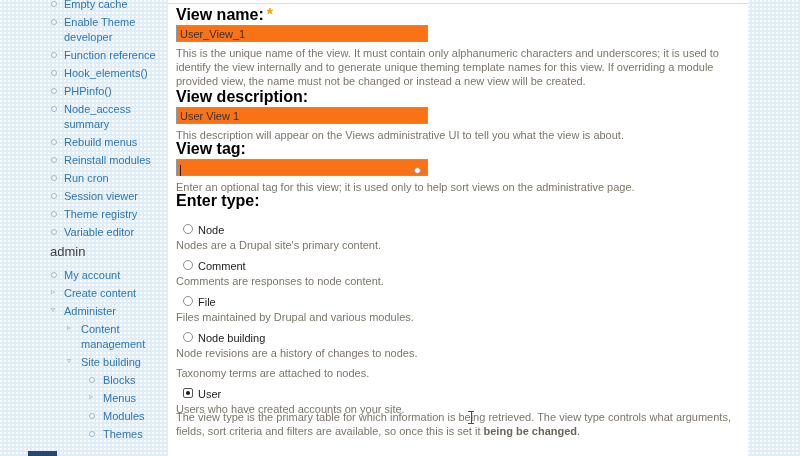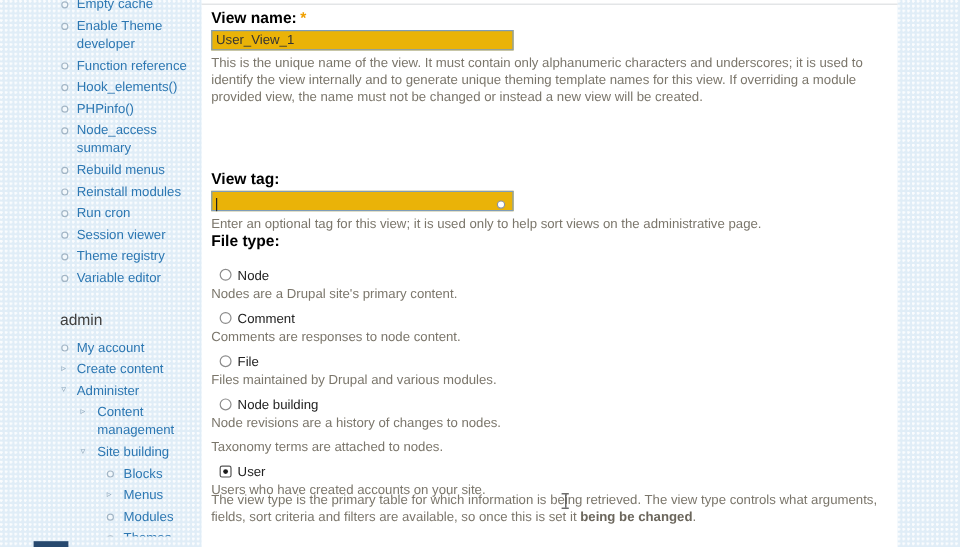--- a/index.html
+++ b/index.html
@@ -19,30 +19,30 @@
   .sb-item { position:relative; line-height:15px; margin-bottom:3px; font-size:11px; }
   .sb-item a, .sb-label { color:#2c77b2; text-decoration:none; cursor:pointer; display:inline-block; }
   .lv1 { padding-left:64px; } .lv1 .mk { left:51px; }
   .lv2 { padding-left:81px; } .lv2 .mk { left:67px; }
   .lv3 { padding-left:103px; } .lv3 .mk { left:89px; }
   .lv1 .sb-label { max-width:100px; }
   .lv2 .sb-label { max-width:86px; }
   .mk { position:absolute; top:4px; }
   .mk-circle { width:6px; height:6px; border:1px solid #a3b6c6; border-radius:50%; background:#f2f8fc; }
   .mk-tri { font-family:"DejaVu Sans", sans-serif; font-size:8px; color:#8fa8bc; top:1px; line-height:10px; }
-  .sb-heading { font-size:13px; color:#404040; padding-left:50px; margin-bottom:8px; line-height:16px;margin-top:15px; }
+  .sb-heading { font-size:13px; color:#404040; padding-left:50px; margin-bottom:8px; line-height:16px; }
 
   
   .main { position:absolute; left:168px; top:0; width:580px; height:456px; background:#ffffff; }
   .top-rule { position:absolute; left:0; top:3px; width:580px; height:1px; background:#dcdfe2; }
   .grp { position:absolute; left:8px; width:562px; }
-  .fld-label { font-size:13px; font-weight:bold; color:#000; line-height:14px; }
+  .fld-label { font-size:16px; font-weight:bold; color:#000; line-height:14px; }
   .req { color:#f0a000; font-weight:bold; margin-left:3px; }
   .txt-input {
-    margin-top:3px; width:252px; height:17px; border:1px solid #7f9db9; background:#eab308;
+    margin-top:3px; width:252px; height:17px; border:1px solid #7f9db9; background:#f97316;
     font-family:"Liberation Sans", sans-serif; font-size:11px; color:#333; padding:1px 3px;
     display:block;
   }
   .help { font-size:11px; color:#7b766b; line-height:14px; margin-top:4px; }
 
   .grp-name { top:8px; }
   .grp-desc { top:90px; }
   .grp-tag  { top:142px; }
   .grp-type { top:194px; }
 
@@ -107,33 +107,38 @@
 
 <div class="main">
   <div class="top-rule"></div>
 
   <div class="grp grp-name">
     <div class="fld-label"><span>View name:</span><span class="req">*</span></div>
     <input class="txt-input" type="text" value="User_View_1" style="">
     <div class="help">This is the unique name of the view. It must contain only alphanumeric characters and underscores; it is used to identify the view internally and to generate unique theming template names for this view. If overriding a module provided view, the name must not be changed or instead a new view will be created.</div>
   </div>
 
+  <div class="grp grp-desc">
+    <div class="fld-label">View description:</div>
+    <input class="txt-input" type="text" value="User View 1" style="">
+    <div class="help">This description will appear on the Views administrative UI to tell you what the view is about.</div>
+  </div>
 
   <div class="grp grp-tag">
     <div class="fld-label">View tag:</div>
     <div class="tag-wrap">
       <input class="txt-input" type="text" value="" style="">
       <span class="caret"></span>
       <span class="throbber"></span>
     </div>
     <div class="help">Enter an optional tag for this view; it is used only to help sort views on the administrative page.</div>
   </div>
 
   <div class="grp grp-type">
-    <div class="fld-label">File type:</div>
+    <div class="fld-label">Enter type:</div>
     <div class="opts">
 
       <div class="opt">
         <div class="opt-line"><span class="radio"></span><span class="opt-label">Node</span></div>
         <div class="opt-help">Nodes are a Drupal site's primary content.</div>
       </div>
 
       <div class="opt">
         <div class="opt-line"><span class="radio"></span><span class="opt-label">Comment</span></div>
         <div class="opt-help">Comments are responses to node content.</div>

